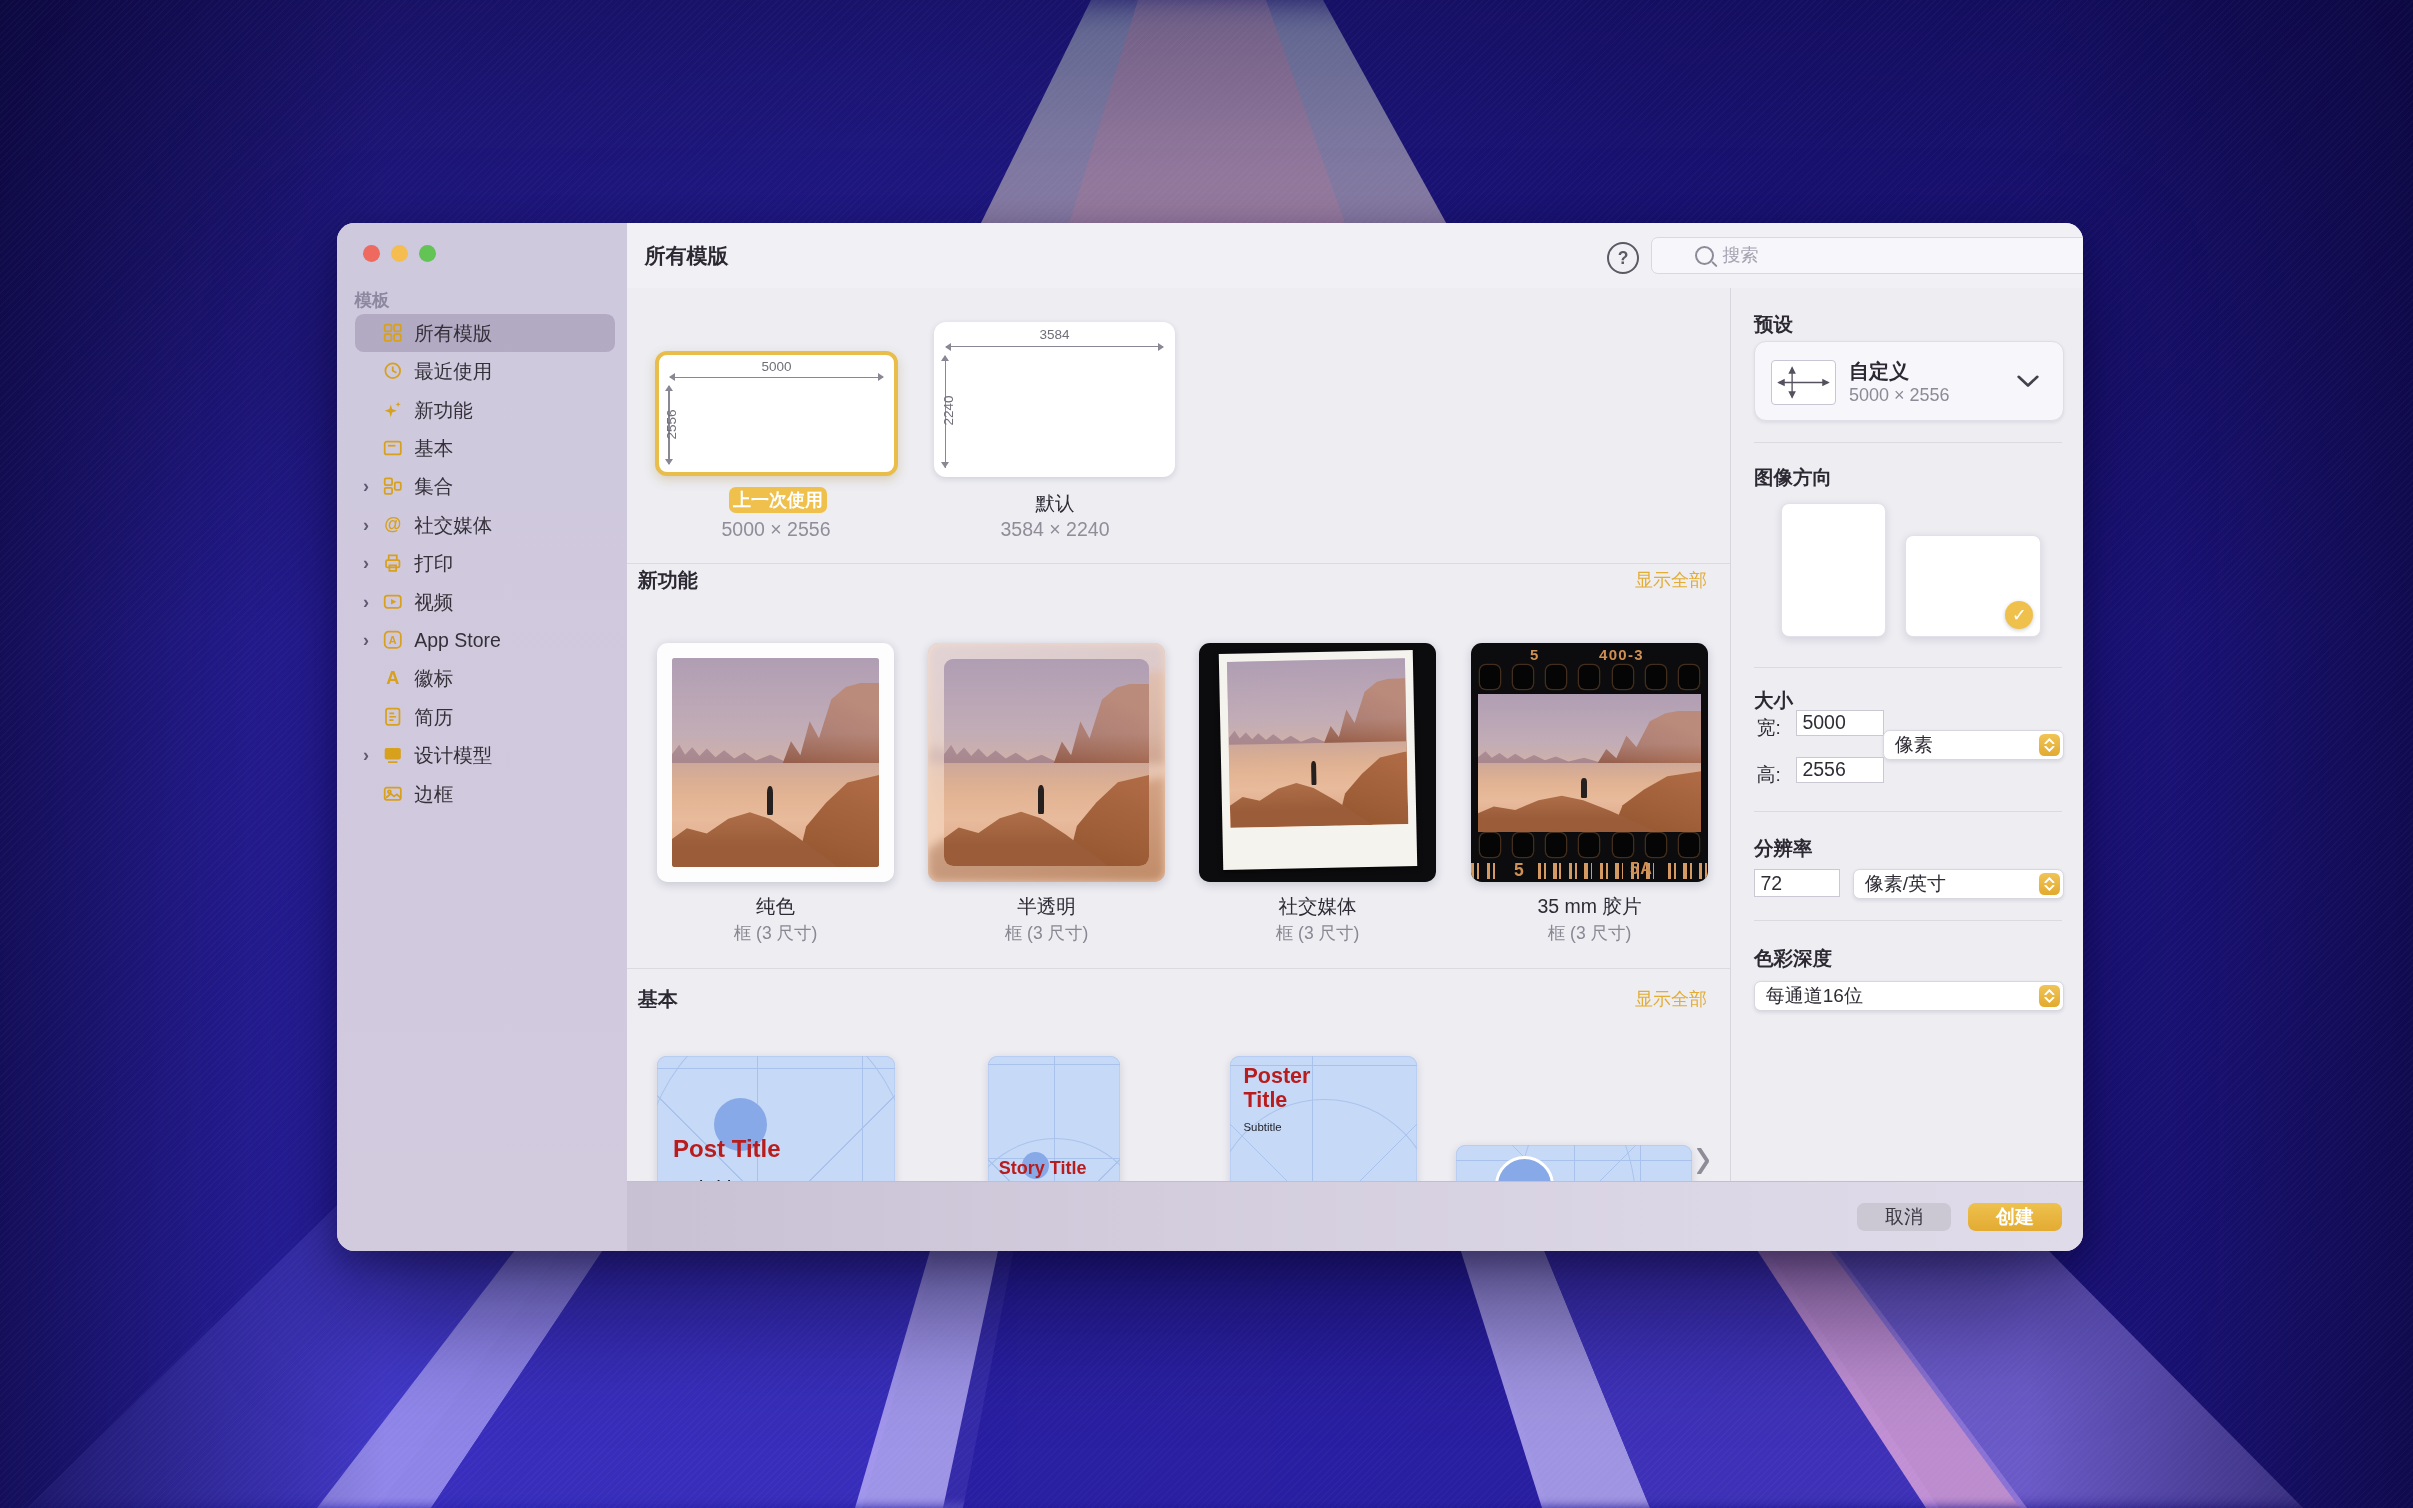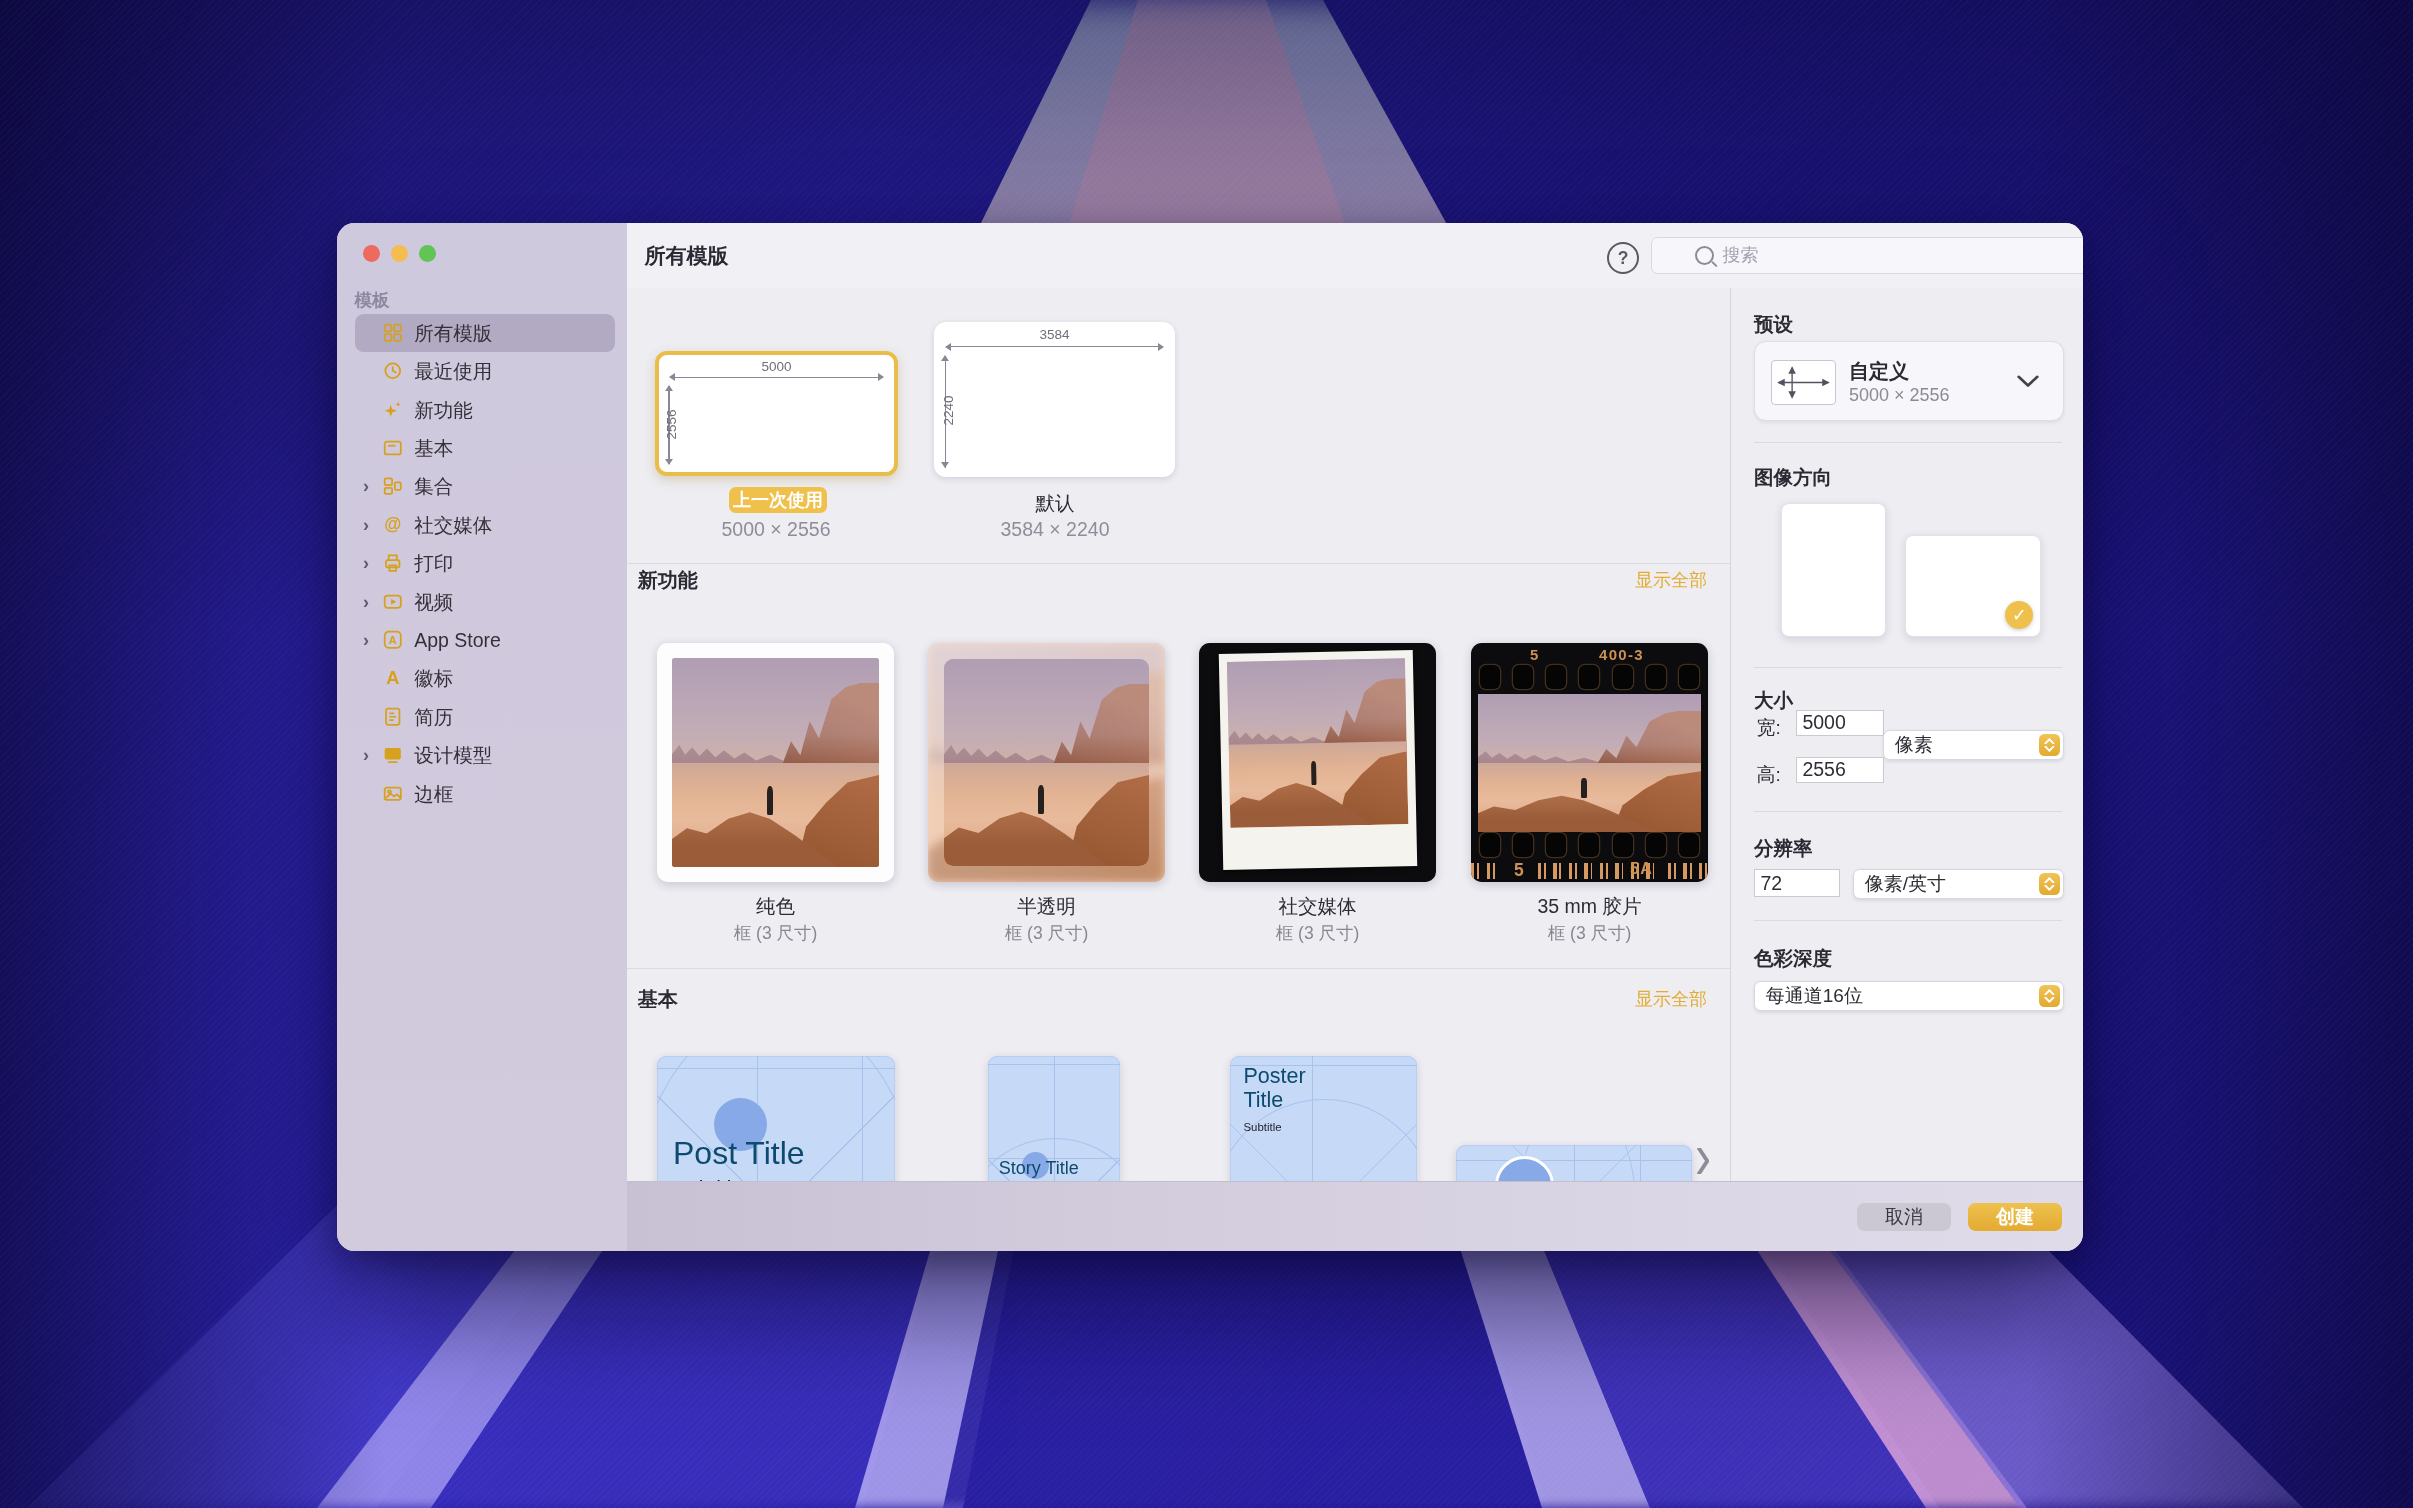--- a/index.html
+++ b/index.html
@@ -74,21 +74,21 @@
   .perf{width:20px;height:24px;border-radius:6px;background:#050505;box-shadow:0 0 0 1.3px rgba(195,125,62,.3);}
   .barcode{position:absolute;bottom:2.7px;height:16px;background:repeating-linear-gradient(90deg,#d49a62 0 3.4px,rgba(0,0,0,0) 3.4px 6px,#d49a62 6px 8px,rgba(0,0,0,0) 8px 15.5px);}
   
   .bcard{position:absolute;border-radius:9.4px;background:#c6d9f7;box-shadow:0 2.7px 8px rgba(40,35,70,.15),inset 0 0 0 0.7px #b3c9ef;overflow:hidden;}
   .bcard .gl{position:absolute;background:#a9c2ec;}
   .bcard .diag{position:absolute;inset:0;background:
      linear-gradient(45deg,rgba(0,0,0,0) calc(50% - 0.7px),#aac3ed calc(50% - 0.7px) calc(50% + 0.7px),rgba(0,0,0,0) calc(50% + 0.7px)),
      linear-gradient(-45deg,rgba(0,0,0,0) calc(50% - 0.7px),#aac3ed calc(50% - 0.7px) calc(50% + 0.7px),rgba(0,0,0,0) calc(50% + 0.7px));}
   .bcard .circ-o{position:absolute;border:1.3px solid #aac3ed;border-radius:50%;}
   .bcard .circ-f{position:absolute;background:#88a9e7;border-radius:50%;}
-  .bcard .btitle{position:absolute;font-weight:400;color:#0c4a6e;}
+  .bcard .btitle{position:absolute;font-weight:700;color:#b91c1c;}
   .bcard .bsub{position:absolute;color:#23232b;}
   
   .panel{position:absolute;right:0;top:65px;width:352px;height:894px;background:#ededf2;border-left:1.3px solid #d7d5dd;}
   .plabel{position:absolute;font-size:19.5px;font-weight:700;color:#2c2933;}
   .pdivider{position:absolute;left:23px;width:308px;height:1.3px;background:#dcdae1;}
   .preset{position:absolute;left:23px;top:53px;width:308px;height:78px;border-radius:12px;background:#f7f6fa;border:0.7px solid #dfdde5;box-shadow:0 1.3px 3.4px rgba(40,35,70,.08);}
   .dimicon{position:absolute;left:16px;top:17.5px;width:63px;height:43px;background:#fff;border:1.3px solid #c9c6d3;border-radius:4px;}
   .thumb{position:absolute;background:#fff;border-radius:8px;border:0.7px solid #e2e0e8;box-shadow:0 2.7px 8px rgba(30,25,60,.12);}
   .checkb{position:absolute;width:28px;height:28px;border-radius:50%;background:#efc14c;color:#fff;font-size:17.5px;font-weight:700;display:flex;align-items:center;justify-content:center;box-shadow:0 1.3px 4px rgba(0,0,0,.2);}
   .field{position:absolute;background:#fff;border:1.3px solid #cbc8d4;font-size:19.5px;color:#2f2c35;padding:0 5.4px;box-sizing:border-box;font-family:inherit;}
@@ -421,21 +421,21 @@
     <div class="showall" style="left:1006px;top:699px;width:74px;text-align:right;">显示全部</div>
 
     <div class="bcard" style="left:30px;top:768px;width:238px;height:317px;">
       <div class="gl" style="left:0;top:12px;width:100%;height:0.7px;"></div>
       <div class="gl" style="left:42%;top:0;width:0.7px;height:100%;"></div>
       <div class="gl" style="left:86%;top:0;width:0.7px;height:100%;"></div>
       <div class="diag"></div>
       <div class="circ-o" style="left:-8%;top:-14%;width:116%;height:116%;"></div>
       <div class="circ-f" style="left:57px;top:42px;width:53px;height:53px;"></div>
 
-      <div class="btitle" style="left:16px;top:79px;font-size:32px;text-align:center;">Post Title</div>
+      <div class="btitle" style="left:16px;top:79px;font-size:24px;text-align:center;">Post Title</div>
       <div class="bsub" style="left:16px;top:120px;font-size:21px;">Subtitle</div>
     </div>
 
     <div class="bcard" style="left:361px;top:768px;width:132px;height:242px;">
       <div class="gl" style="left:0;top:8px;width:100%;height:0.7px;"></div>
       <div class="gl" style="left:50%;top:0;width:0.7px;height:100%;"></div>
       <div class="gl" style="left:0;top:42%;width:100%;height:0.7px;"></div>
       <div class="diag" style="top:40%;"></div>
       <div class="circ-o" style="left:-20%;top:34%;width:140%;height:76%;"></div>
       <div class="circ-f" style="left:34px;top:96px;width:27px;height:27px;"></div>

